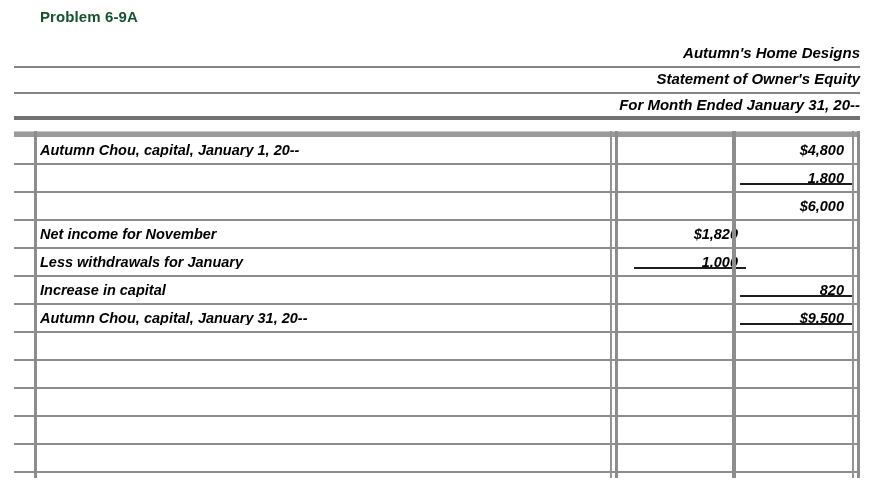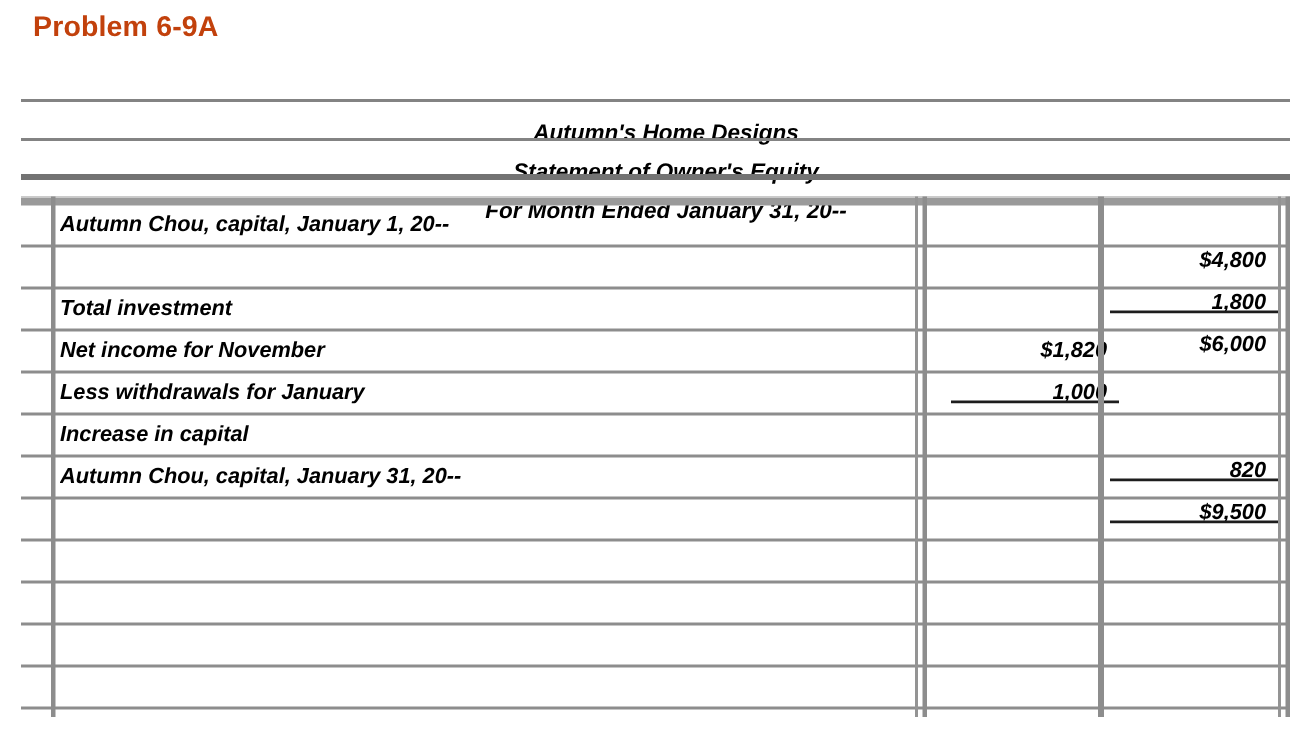--- a/index.html
+++ b/index.html
@@ -11,26 +11,26 @@
     width: 873px;
     height: 497px;
     position: relative;
     font-family: "Liberation Sans", sans-serif;
     overflow: hidden;
   }
 
   
   #problem-title {
     position: absolute;
-    left: 22px;
+    left: 40px;
     top: 8px;
-    font-size: 19px;
+    font-size: 15px;
     font-weight: bold;
     font-style: normal;
-    color: #c2410c;
+    color: #14532d;
     letter-spacing: 0.1px;
   }
 
   
   #statement-headings {
     position: absolute;
     left: 14px;
     top: 42px;
     width: 846px;
   }
@@ -38,28 +38,27 @@
     position: relative;
     height: 26px;
     border-bottom: 2px solid #838383;
     box-sizing: border-box;
   }
   .heading-row .heading-text {
     position: absolute;
     left: 0;
     right: 0;
     top: 0;
-    text-align: center;
+    text-align: right;
     font-size: 15px;
     font-weight: bold;
     font-style: italic;
     color: #000000;
     line-height: 21px;
     padding-left: 14px;
-    margin-top: 36px;
   }
   .heading-row.last {
     border-bottom: 4px solid #737373;
   }
 
   
   #ledger {
     position: absolute;
     left: 14px;
     top: 131px;
@@ -98,21 +97,21 @@
     font-style: italic;
     color: #000000;
     white-space: nowrap;
     overflow: hidden;
   }
 
   
   .cell.stub   { left: 0px;   width: 20px; }
   .cell.desc   { left: 26px;  width: 566px; text-align: left; }
   .cell.col1   { left: 620px; width: 112px; text-align: right; padding-right: 8px; }
-  .cell.col2   { left: 726px; width: 112px; text-align: right; padding-right: 8px; margin-top: 24px; }
+  .cell.col2   { left: 726px; width: 112px; text-align: right; padding-right: 8px; }
 
   
   .rule-single::after,
   .rule-double::after {
     content: "";
     position: absolute;
     left: 0;
     right: 0;
     bottom: 0;
     height: 0;
@@ -164,21 +163,20 @@
         <div class="cell col1"></div>
         <div class="cell col2">$4,800</div>
       </div>
       <div class="ledger-row">
         <div class="cell stub"></div>
         <div class="cell col1"></div>
         <div class="cell col2 rule-single">1,800</div>
       </div>
       <div class="ledger-row">
         <div class="cell stub"></div>
-        <div class="cell desc">Total investment</div>
         <div class="cell col1"></div>
         <div class="cell col2">$6,000</div>
       </div>
       <div class="ledger-row">
         <div class="cell stub"></div>
         <div class="cell desc">Net income for November</div>
         <div class="cell col1">$1,820</div>
         <div class="cell col2"></div>
       </div>
       <div class="ledger-row">

